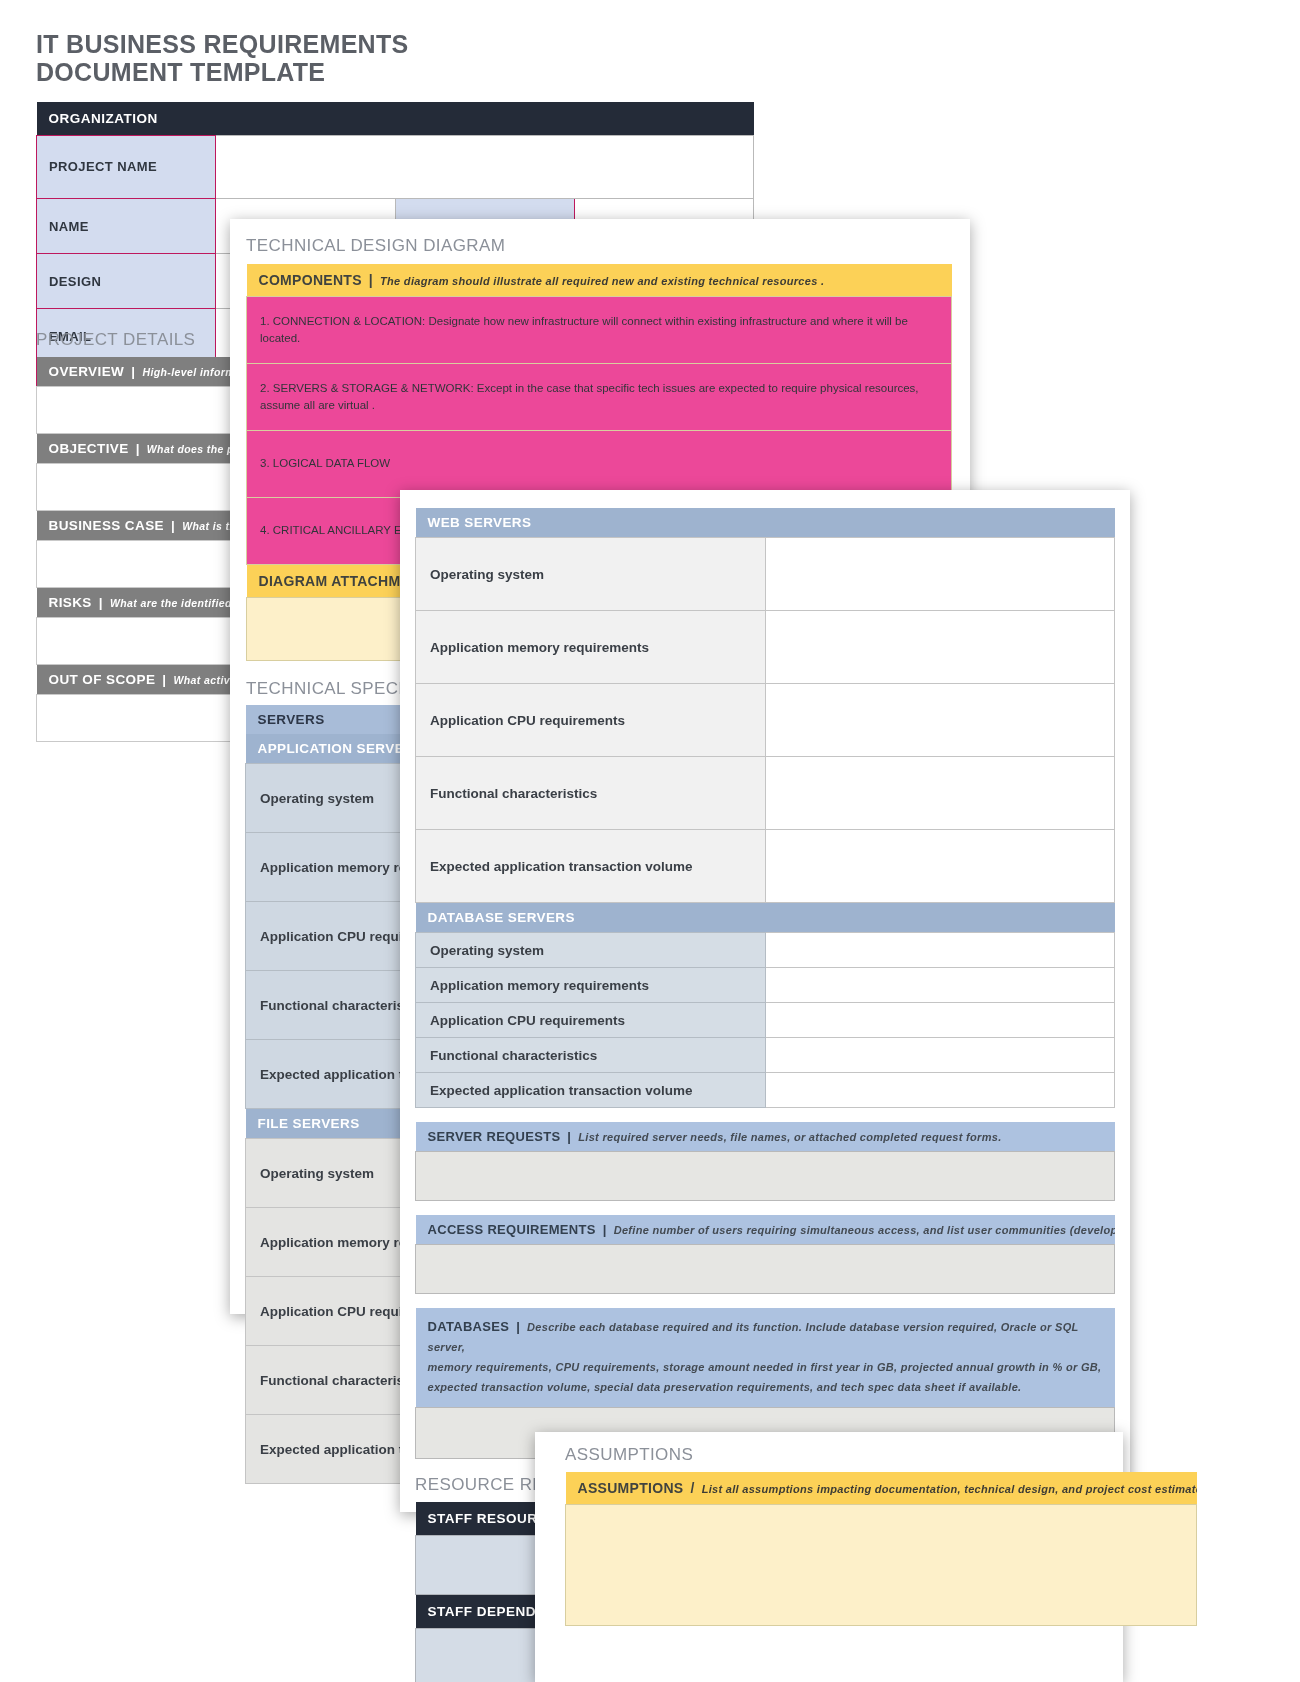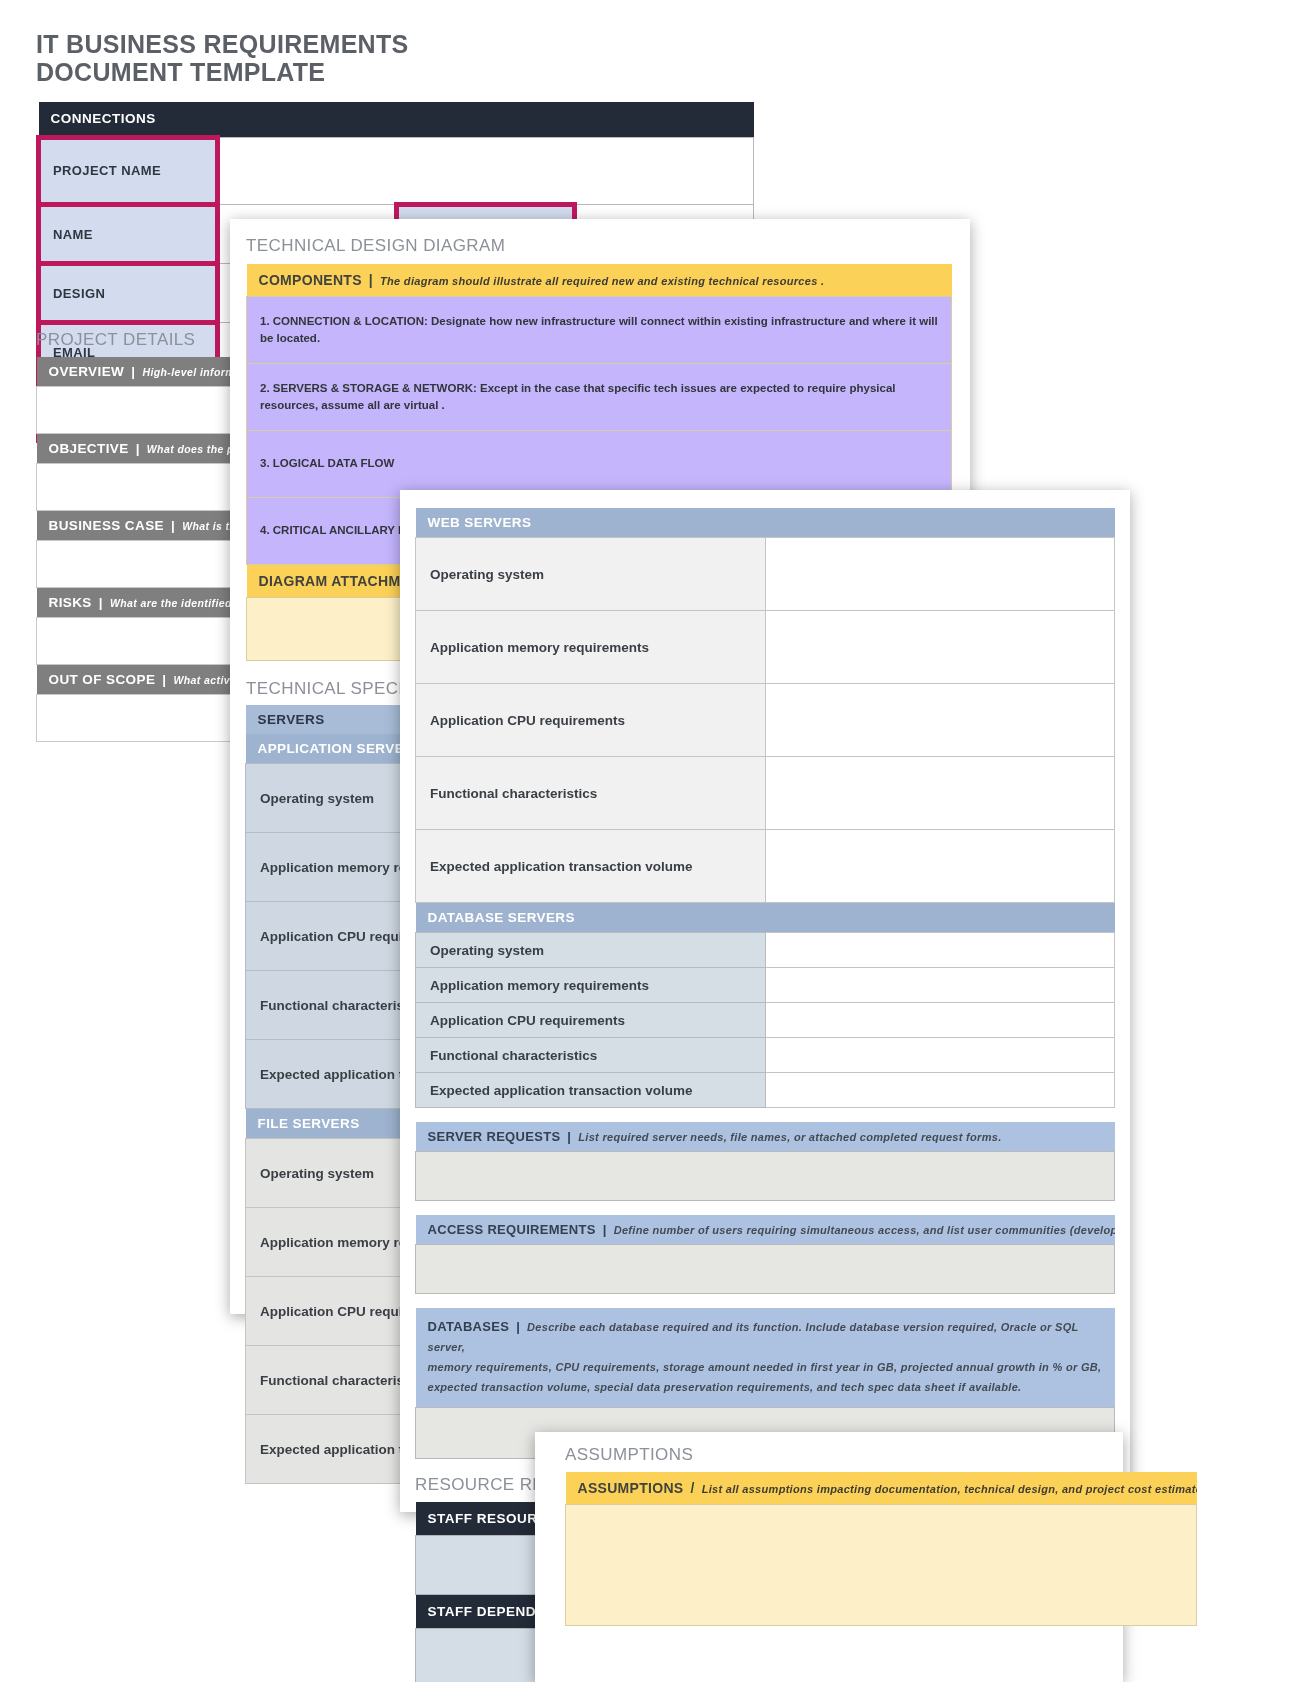--- a/index.html
+++ b/index.html
@@ -33,52 +33,52 @@
     letter-spacing:.4px;padding:7px 12px;}
   .bar-blue-lite{background:#adc2e0;color:#33404f;font-weight:bold;font-size:13px;
     letter-spacing:.3px;padding:7px 12px;}
   .bar-yellow{background:#fcd157;color:#40433f;font-weight:bold;font-size:14px;
     letter-spacing:.3px;padding:8px 12px;}
   .hint{font-style:italic;font-weight:bold;font-size:11px;color:#434a52;}
   .hint-y{font-style:italic;font-weight:bold;font-size:11px;color:#3d3c35;}
   .hint-w{font-style:italic;font-weight:bold;font-size:10.5px;color:#ffffff;}
   .sep{display:inline-block;padding:0 7px;font-weight:bold;}
 
-  .lbl-blue{background:#d3dcef;border:5px solid #be185d;color:#2f3640;
+  .lbl-blue{background:#d3dcef;border:1px solid #be185d;color:#2f3640;
     font-weight:bold;font-size:13px;letter-spacing:.4px;padding:9px 12px;}
   .inp{background:#ffffff;border:1px solid #b9b9b9;}
   .inp-grey{background:#e6e6e3;border:1px solid #b9b9b9;}
   .inp-blue{background:#d4dce6;border:1px solid #b0b4ba;}
   .row-white td{background:#fff;border:1px solid #c9c9c9;height:46px;}
 
   
   .rl{font-weight:bold;font-size:13.5px;color:#3a3f46;padding:10px 14px;}
   .r-a{background:#f1f1f1;border:1px solid #c4c4c4;}
   .r-b{background:#cfd8e2;border:1px solid #b4bcc4;}
   .r-c{background:#e4e4e2;border:1px solid #c4c4c4;}
   .r-d{background:#d5dde5;border:1px solid #b4bcc4;}
   .val{background:#ffffff;border:1px solid #c4c4c4;}
 
-  .yellow-body{background:#c4b5fd;border:1px solid #d8ce9f;
-    font-weight:bold;font-size:11.5px;color:#32353a;padding:11px 13px;line-height:1.5;}
+  .yellow-body{background:#ec4899;border:1px solid #d8ce9f;
+    font-weight:normal;font-size:11.5px;color:#32353a;padding:11px 13px;line-height:1.5;}
   .yellow-blank{background:#fdf0c9;border:1px solid #d8ce9f;}
 </style>
 </head>
 <body>
 
 <div class="doc-title">
   <span>IT BUSINESS REQUIREMENTS</span>
   <span class="l2">DOCUMENT TEMPLATE</span>
 </div>
 
 <div style="position:absolute;left:36px;top:102px;width:718px;">
   <table>
     <tbody>
         <tr>
-      <td colspan="4" class="bar-dark">CONNECTIONS</td>
+      <td colspan="4" class="bar-dark">ORGANIZATION</td>
     </tr>
     <tr>
       <td class="lbl-blue" style="width:118px;height:44px;line-height:1.25;">PROJECT NAME</td>
       <td colspan="3" class="inp"></td>
     </tr>
     <tr>
       <td class="lbl-blue" style="height:36px;">NAME</td>
       <td class="inp" style="width:222px;"></td>
       <td class="lbl-blue" style="width:84px;">MAILING</td>
       <td class="inp"></td>

